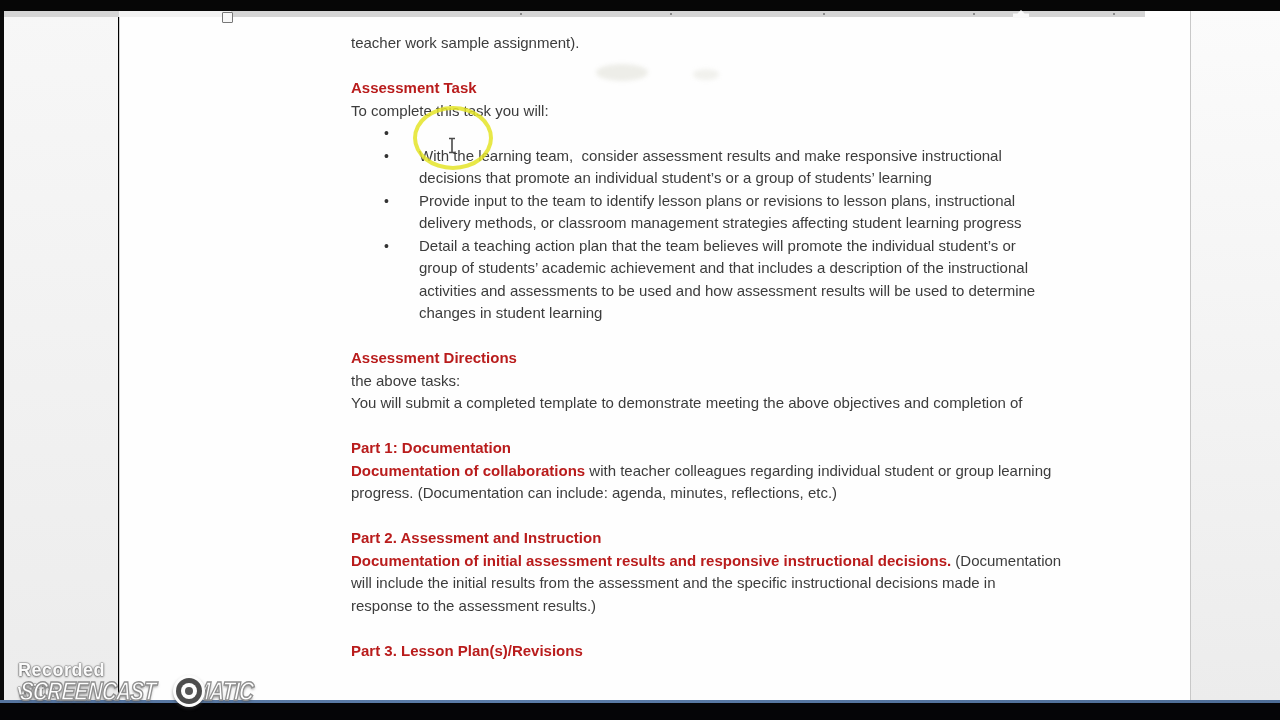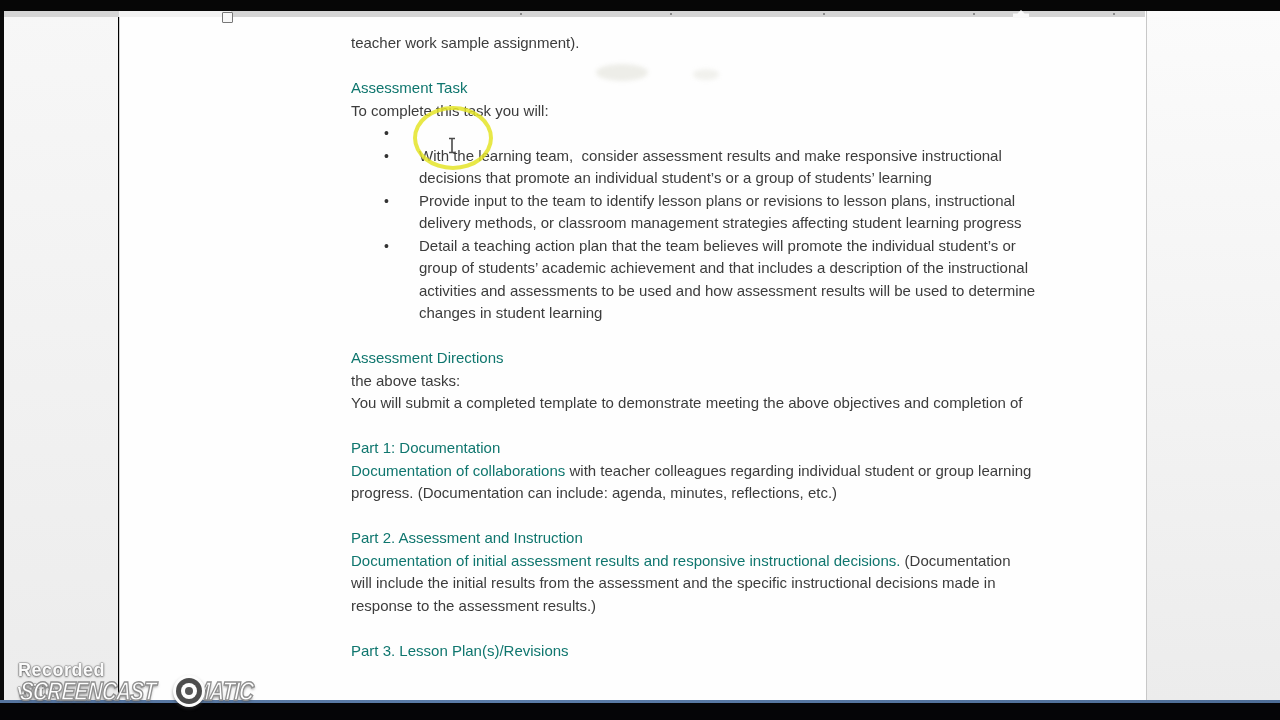--- a/index.html
+++ b/index.html
@@ -11,40 +11,40 @@
   .blue-line{position:absolute;left:0;top:700px;width:1280px;height:3px;z-index:6;
              background:linear-gradient(90deg,#55749e,#5b7ca8 40%,#4e6d96);}
   .left-edge{position:absolute;left:0;top:0;width:4px;height:720px;background:#0a0a0a;z-index:5;}
 
   
   .left-gutter{position:absolute;left:4px;top:10px;width:114px;height:692px;
                background:linear-gradient(180deg,#f7f7f7,#ececec);}
   .right-gutter{position:absolute;left:1145px;top:10px;width:135px;height:692px;
                 background:linear-gradient(180deg,#fbfbfb,#ececec);}
   .page{position:absolute;left:119px;top:10px;width:1026px;height:692px;background:#fefefe;
-        border-left:1px solid #cfcfcf;border-right:1px solid #c8c8c8;}
+        border-left:1px solid #cfcfcf;border-right:1px solid #c8c8c8;padding-left:44px;}
 
   
   .ruler{position:absolute;left:4px;top:11px;width:1141px;height:6px;background:#d5d5d5;z-index:7;}
   .ruler-white{position:absolute;left:115px;top:0;width:112px;height:6px;background:#f2f2f2;}
   .tick{position:absolute;top:2px;width:2px;height:2px;background:#8a8a8a;}
   .indent-left{position:absolute;left:222px;top:12px;width:9px;height:9px;background:#f8f8f8;
                border:1px solid #777;border-radius:1px;z-index:8;}
   .indent-right{position:absolute;left:1013px;top:10px;width:16px;height:8px;background:#fafafa;
                 filter:drop-shadow(0 0 1px #666);z-index:8;
                 clip-path:polygon(0 100%,0 45%,28% 45%,50% 0,72% 45%,100% 45%,100% 100%);}
   
   .cut-line{position:absolute;left:281px;top:11px;width:852px;height:6px;opacity:.55;z-index:7;
             background:repeating-linear-gradient(90deg,#2c2c2c 0 6px,transparent 6px 14px,
             #2c2c2c 14px 17px,transparent 17px 29px,#2c2c2c 29px 33px,transparent 33px 46px);}
 
   
   .doc-text{position:absolute;left:231px;top:22px;width:800px;color:#3c3c3c;font-size:15px;z-index:2;}
   .ln{height:22.5px;line-height:22.5px;white-space:pre;}
-  .b{font-weight:normal;color:#0f766e;}
+  .b{font-weight:bold;color:#b91c1c;}
   .bullet{padding-left:68px;position:relative;}
   .dot{position:absolute;left:33px;top:0;font-size:14px;color:#333;}
 
   
   .halo{position:absolute;left:413px;top:106px;width:72px;height:56px;border-radius:50%;
         border:4px solid rgba(228,228,40,.85);z-index:4;filter:blur(.4px);}
   .ibeam{position:absolute;left:447px;top:137px;z-index:4;}
   .ghost{position:absolute;background:#d9d9ce;border-radius:50%;filter:blur(2px);z-index:1;}
   .g1{left:596px;top:64px;width:52px;height:17px;opacity:.45;}
   .g2{left:693px;top:69px;width:26px;height:11px;opacity:.35;}

